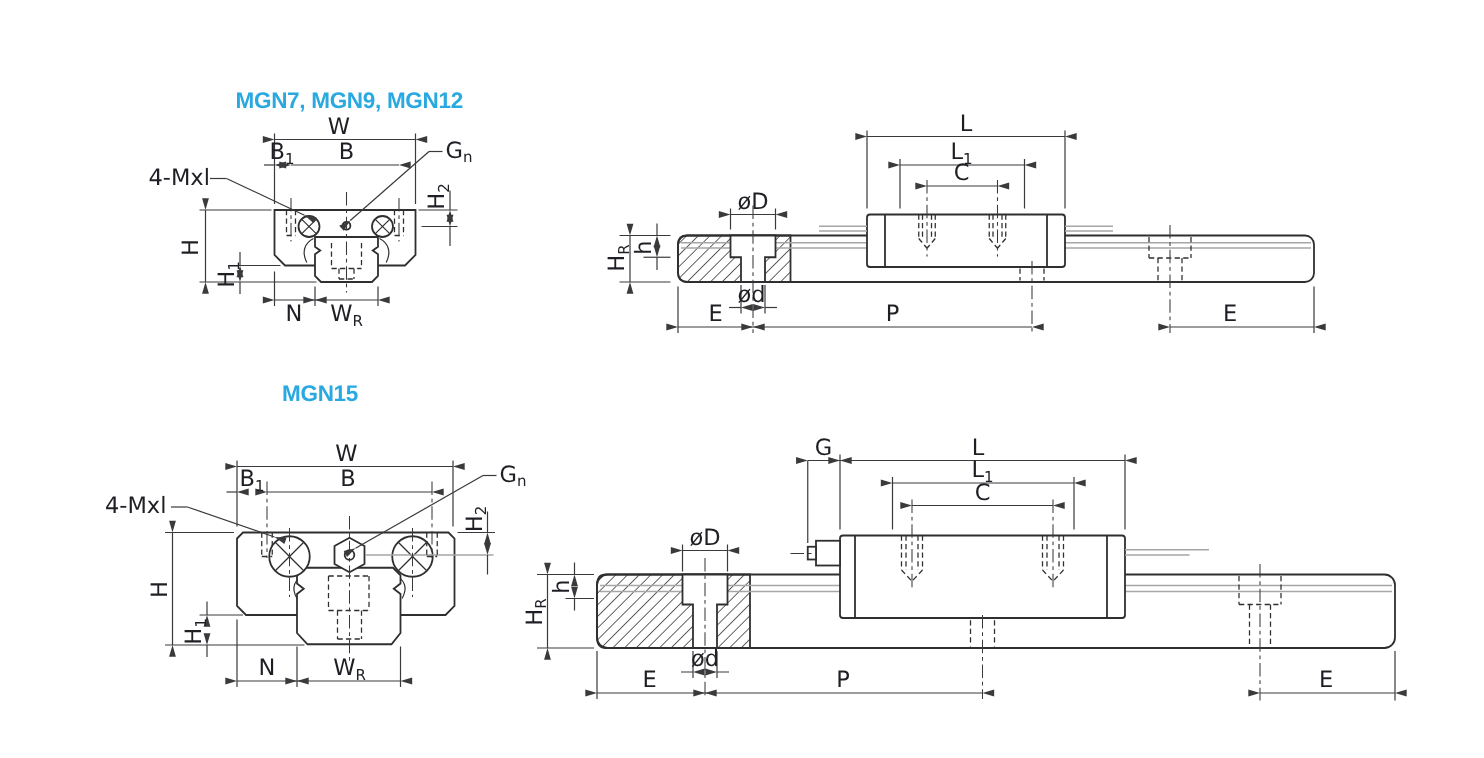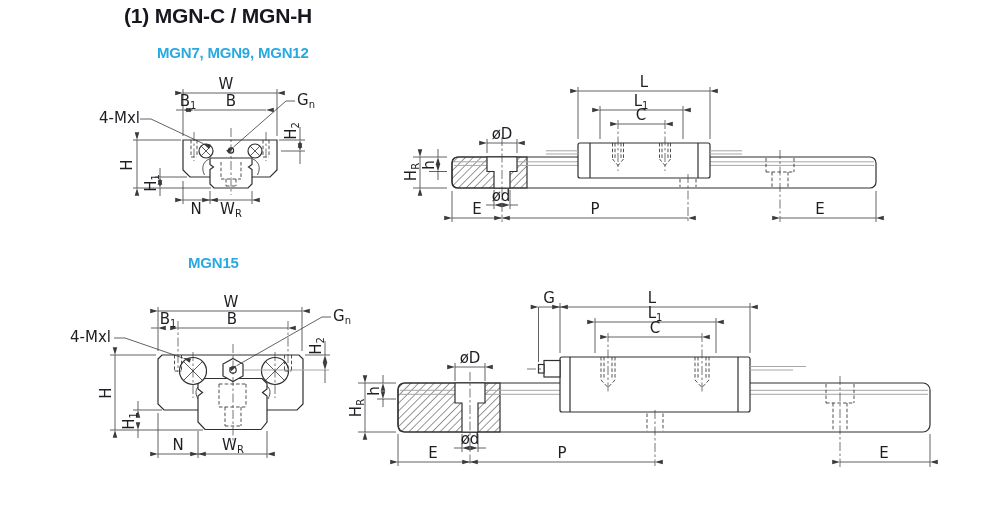--- a/index.html
+++ b/index.html
@@ -2,21 +2,21 @@
 <html style="--accent: #29a9e0; --title: #17171f; --ink: #1e1e24; --line: #2f2f31; --dim: #3a3a3c; --gray: #a6a6a8;"><head>
 <meta charset="utf-8">
 <style>
   html,body{margin:0;padding:0;background:#fff;}
   .stage{position:relative;width:989px;height:505px;background:#fff;overflow:hidden;
          font-family:"Liberation Sans",sans-serif;}
   .page-title{position:absolute;left:124px;top:4px;font-size:21px;font-weight:700;
               letter-spacing:-0.2px;color:var(--title,#17171f);white-space:nowrap;}
   .series-label{position:absolute;font-size:15px;font-weight:700;letter-spacing:-0.2px;
                 color:var(--accent,#29a9e0);white-space:nowrap;}
-  .series-1{left:157px;top:44px;}
+  .series-1{left:157px;top:59px;}
   .series-2{left:163px;top:254px;margin-left:25px;}
   svg.draw{position:absolute;overflow:visible;}
   .k{stroke:var(--line,#2f2f31);stroke-width:1.2;fill:none;}
   .kw{stroke:var(--line,#2f2f31);stroke-width:1.2;fill:#fff;}
   .t{stroke:var(--line,#2f2f31);stroke-width:0.8;fill:none;}
   .d{stroke:var(--dim,#3a3a3c);stroke-width:0.8;fill:none;}
   .h{stroke:var(--line,#2f2f31);stroke-width:0.85;fill:none;stroke-dasharray:3.5 2.2;}
   .c{stroke:var(--dim,#3a3a3c);stroke-width:0.7;fill:none;stroke-dasharray:9 2.5 2.5 2.5;}
   .g{stroke:var(--gray,#a6a6a8);stroke-width:1;fill:none;}
   .hatchfill{fill:url(#hatch);stroke:var(--line,#2f2f31);stroke-width:1.2;}
@@ -32,21 +32,20 @@
     <defs>
       <marker id="arw" viewBox="0 0 10 8" markerWidth="9.5" markerHeight="7" refX="0.6" refY="4" orient="auto-start-reverse" markerUnits="userSpaceOnUse">
         <path d="M0.6,4 L9.5,1.4 L9.5,6.6 Z" style="fill:var(--dim,#3a3a3c)"></path>
       </marker>
       <pattern id="hatch" width="5.5" height="5.5" patternUnits="userSpaceOnUse" patternTransform="rotate(45)">
         <line x1="0" y1="0" x2="0" y2="5.5" style="stroke:var(--line,#2f2f31);stroke-width:1"></line>
       </pattern>
     </defs>
   </svg>
 
-  <div class="page-title">(1) MGN-C / MGN-H</div>
   <div class="series-label series-1">MGN7, MGN9, MGN12</div>
   <div class="series-label series-2">MGN15</div>
 
   <svg class="draw" style="left:78px;top:78px" width="256" height="152" viewBox="78 78 256 152">
     <g>
       <path class="kw" d="M183,140 H277 V170 L270,177 H190 L183,170 Z"></path>
       <path class="t" d="M209,159 C203,162 201,168 204.5,175"></path>
       <path class="t" d="M253,159 C259,162 261,168 257.5,175"></path>
     </g>
     <g>

